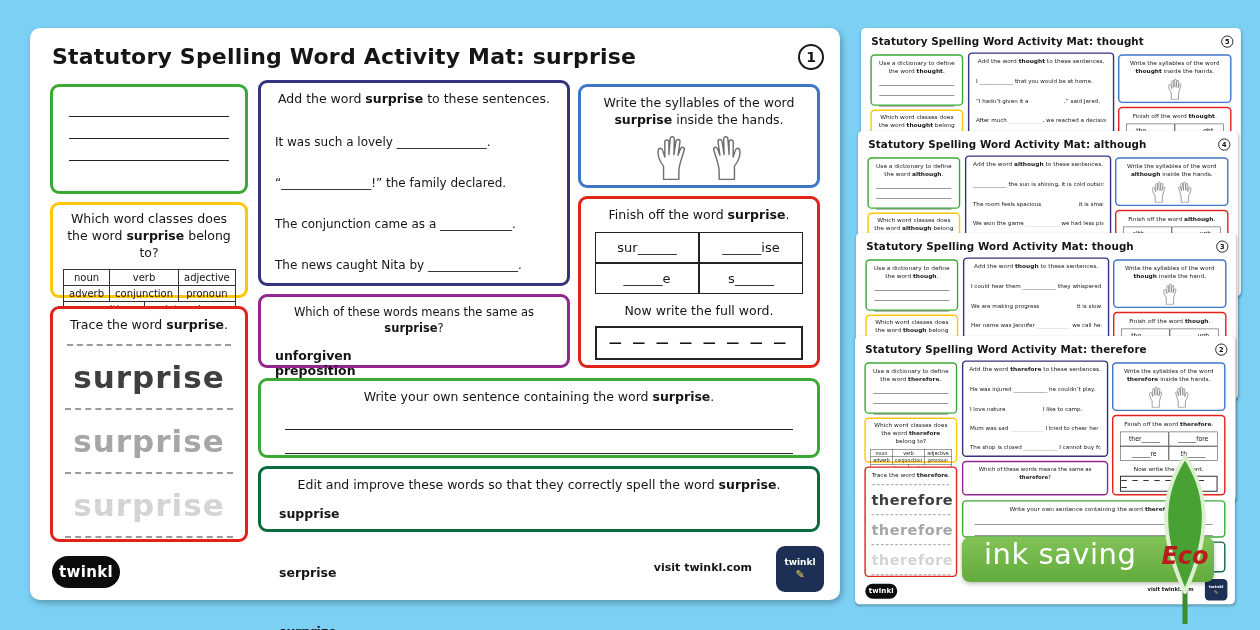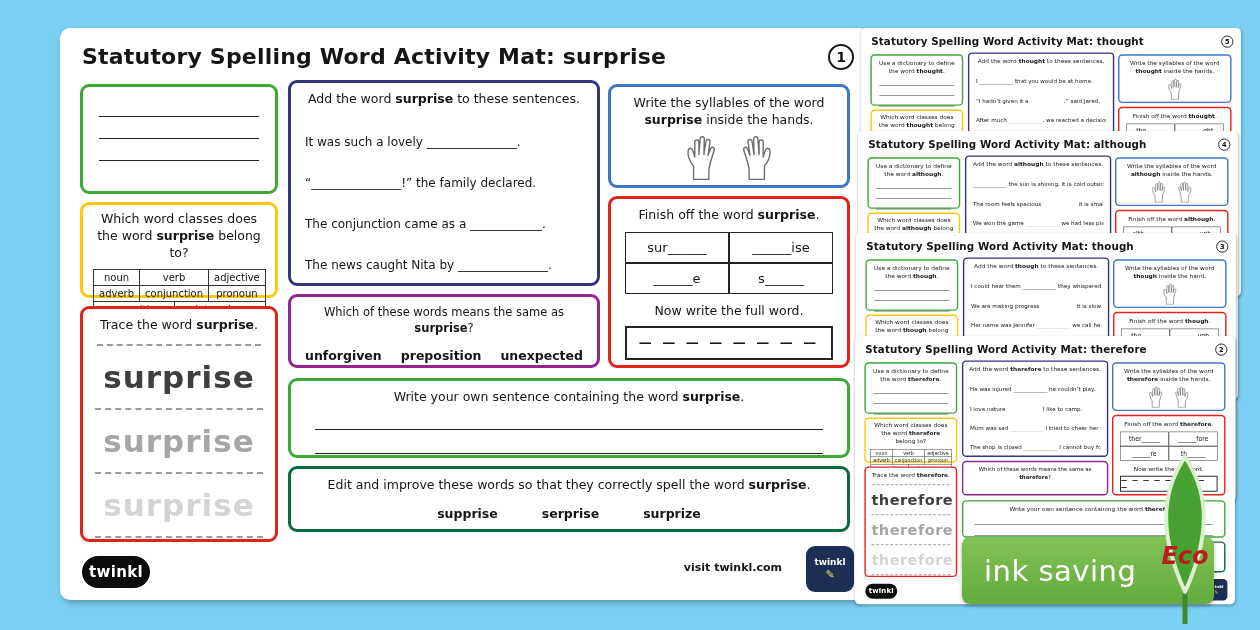--- a/index.html
+++ b/index.html
@@ -29,54 +29,54 @@
 .classes-table{border-collapse:collapse;margin:7px auto 0;}
 .classes-table td{border:1.6px solid #333;font-size:10px;padding:2px 5px;text-align:center;}
 .trace-top-line{border-bottom:2px dashed #9a9a9a;margin:10px 4px 0;}
 .trace-word{font-size:31px;text-align:center;border-bottom:2px dashed #9a9a9a;line-height:2.0;
   margin:0 2px;letter-spacing:1px;font-weight:bold;}
 .trace-word.t1{color:#3f3f3f;}
 .trace-word.t2{color:#a6a6a6;}
 .trace-word.t3{color:#d4d4d4;}
 .sentences{padding:0 4px;}
 .sentences>div{font-size:12px;margin-top:27px;white-space:nowrap;overflow:hidden;}
-.word-row{display:flex;justify-content:space-between;margin-top:12px;padding:0 8px;}
+.word-row{display:flex;justify-content:space-between;margin-top:12px;padding:0 8px;flex-direction:column;}
 .word-row>div{font-weight:bold;font-size:12.5px;}
 .word-row.center-row{justify-content:center;gap:44px;}
 .hands{display:flex;justify-content:center;gap:16px;margin-top:4px;}
 .hand{width:40px;height:48px;}
 .hand.mirror{transform:scaleX(-1);}
 .finish-grid{display:grid;grid-template-columns:1fr 1fr;margin:8px 6px 0;}
 .finish-grid>div{border:1.6px solid #222;height:31px;display:flex;align-items:center;justify-content:center;font-size:13px;}
 .prompt.small{margin-top:9px;}
 .dash-box{border:2px solid #222;margin:6px 6px 0;height:34px;display:flex;align-items:center;
   justify-content:center;font-size:13px;letter-spacing:3px;font-weight:bold;}
 .footer-logo{position:absolute;left:22px;bottom:12px;width:68px;height:32px;background:#0c0c0c;border-radius:16px;
   color:#fff;display:flex;align-items:center;justify-content:center;font-size:15px;font-weight:bold;letter-spacing:.3px;}
 .visit{position:absolute;right:88px;bottom:26px;font-size:11px;font-weight:bold;}
 .badge{position:absolute;right:16px;bottom:8px;width:48px;height:46px;background:#1d2f55;border-radius:9px;
   color:#fff;display:flex;flex-direction:column;align-items:center;justify-content:center;gap:1px;}
 .badge-text{font-size:9px;font-weight:bold;}
 .badge-pencil{font-size:11px;color:#f4d35e;}
-.eco-banner{position:absolute;left:962px;top:537px;width:252px;height:67px;
+.eco-banner{position:absolute;left:962px;top:537px;width:252px;height:45px;
   background:linear-gradient(180deg,#82c257,#62ab3c);border-radius:8px;z-index:40;
-  display:flex;align-items:center;padding-left:22px;box-shadow:0 2px 4px rgba(0,0,0,.25);}
+  display:flex;align-items:flex-start;padding-left:22px;box-shadow:0 2px 4px rgba(0,0,0,.25);}
 .eco-banner span{color:#fff;font-size:29px;letter-spacing:.5px;}
 .eco-leaf{position:absolute;left:1142px;top:452px;width:86px;height:176px;z-index:41;}
 .eco-leaf svg{position:absolute;left:0;top:0;}
 .eco-leaf-label{position:absolute;left:0;right:0;top:90px;text-align:center;color:#b91c1c;
   font-size:24px;font-weight:bold;font-style:italic;}
 </style>
 </head>
 <body>
 
 <div class="canvas">
   <div id="sheets-layer">
       <div class="sheet-pos" style="left: 30px; top: 28px; z-index: 1;">
-        <div class="sheet" style="transform: scale(1); margin-left: 30px;">
+        <div class="sheet" style="transform: scale(1);">
     <div class="sheet-title">Statutory Spelling Word Activity Mat: surprise</div>
     <div class="page-circle">1</div>
 
     <div class="box define-box">
       <div>
         <div class="ans-line"></div>
         <div class="ans-line"></div>
         <div class="ans-line"></div>
       </div>
     </div>

